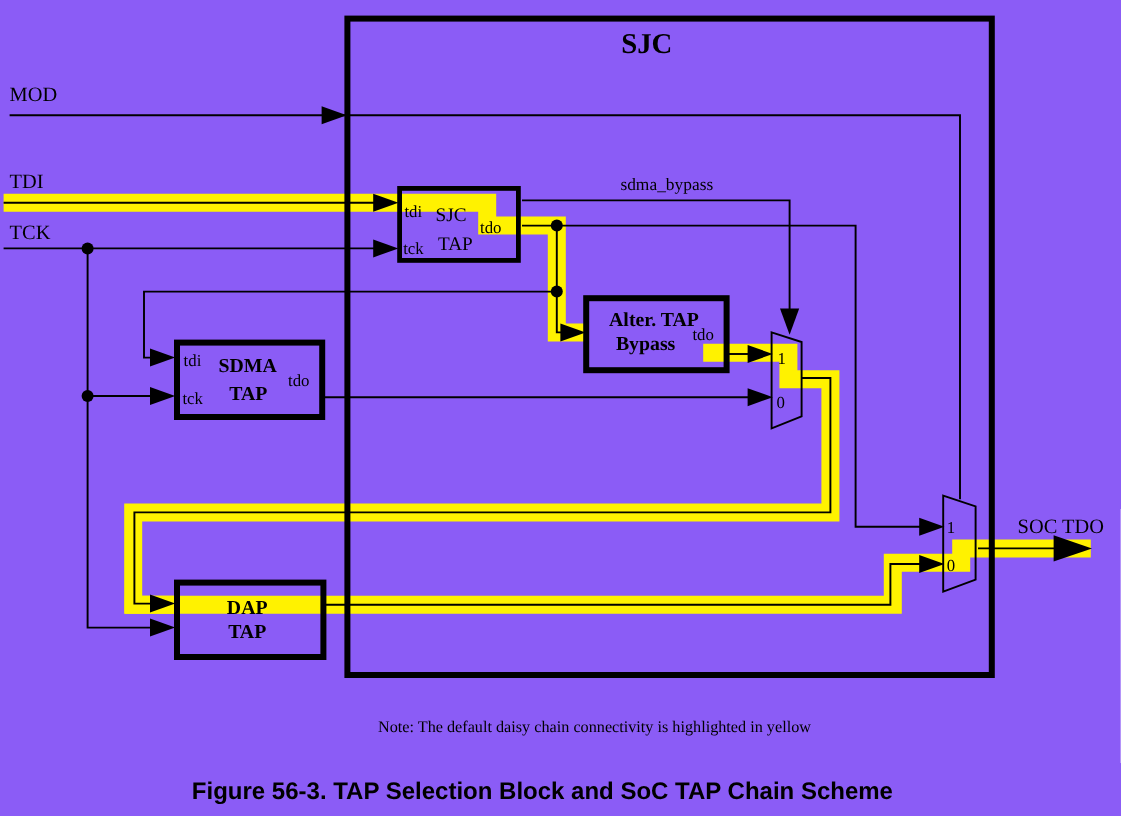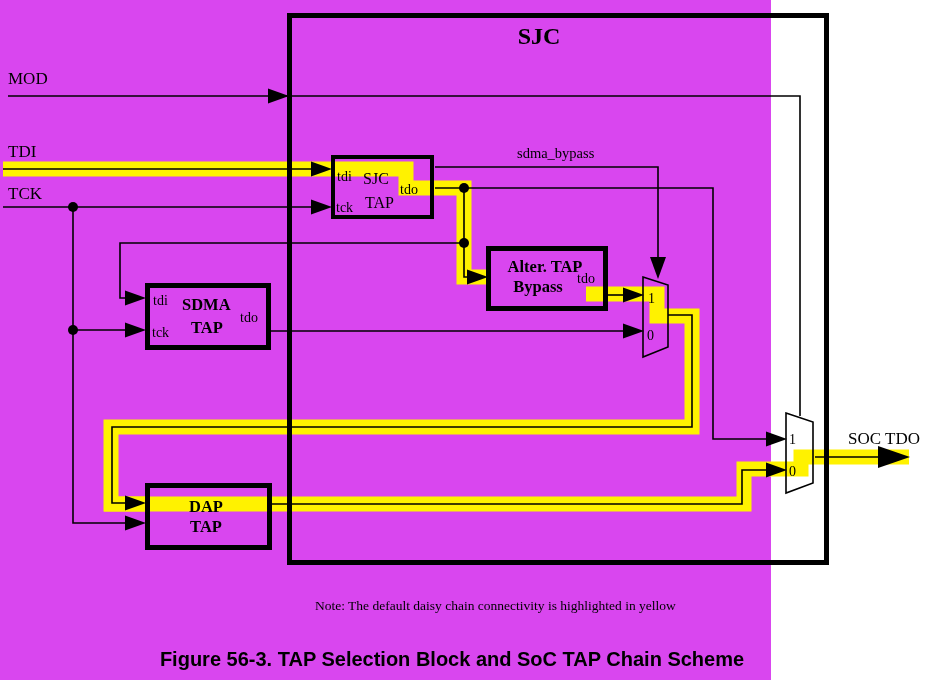--- a/index.html
+++ b/index.html
@@ -1,20 +1,20 @@
 <!DOCTYPE html>
 <html><head>
 <meta charset="utf-8">
 <style>
   html, body { margin: 0; padding: 0; background: #ffffff; }
   .canvas {
     position: relative;
-    width: 771px;
+    width: 934px;
     height: 680px;
-    background: #d946ef;
+    background: #8b5cf6;
     font-family: "Liberation Serif", serif;
   }
   svg { display: block; }
   text {
     font-family: "Liberation Serif", serif;
     fill: #000000;
   }
   .sig   { font-size: 17px; }
   .port  { font-size: 14px; }
   .inner { font-size: 16px; }

